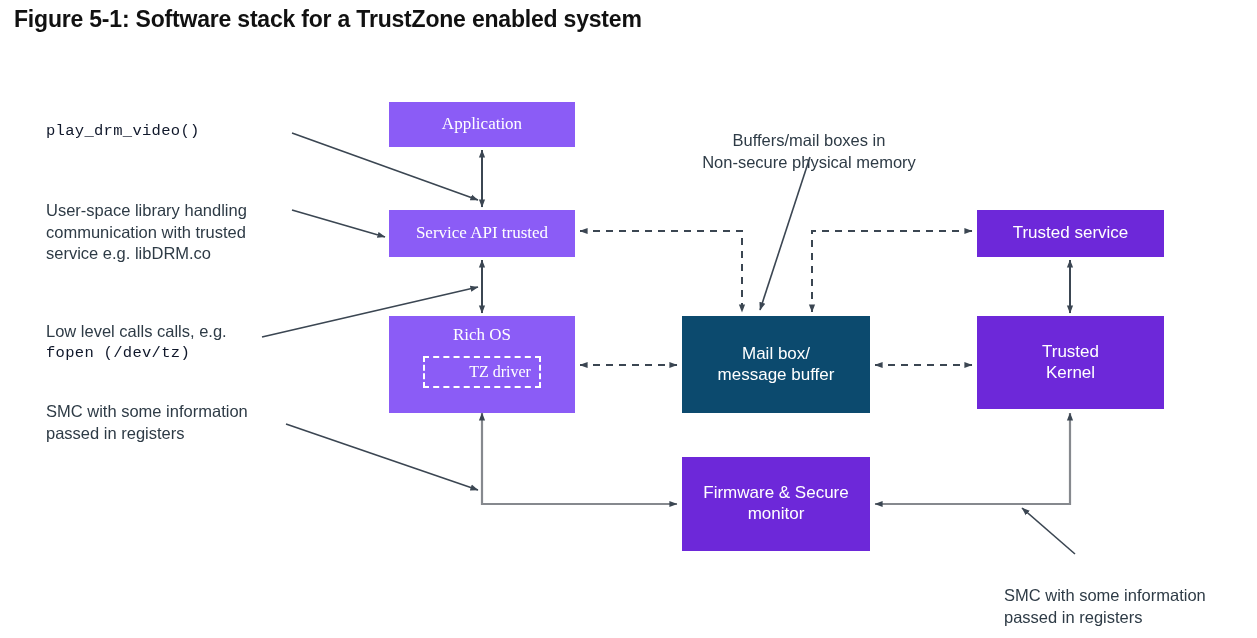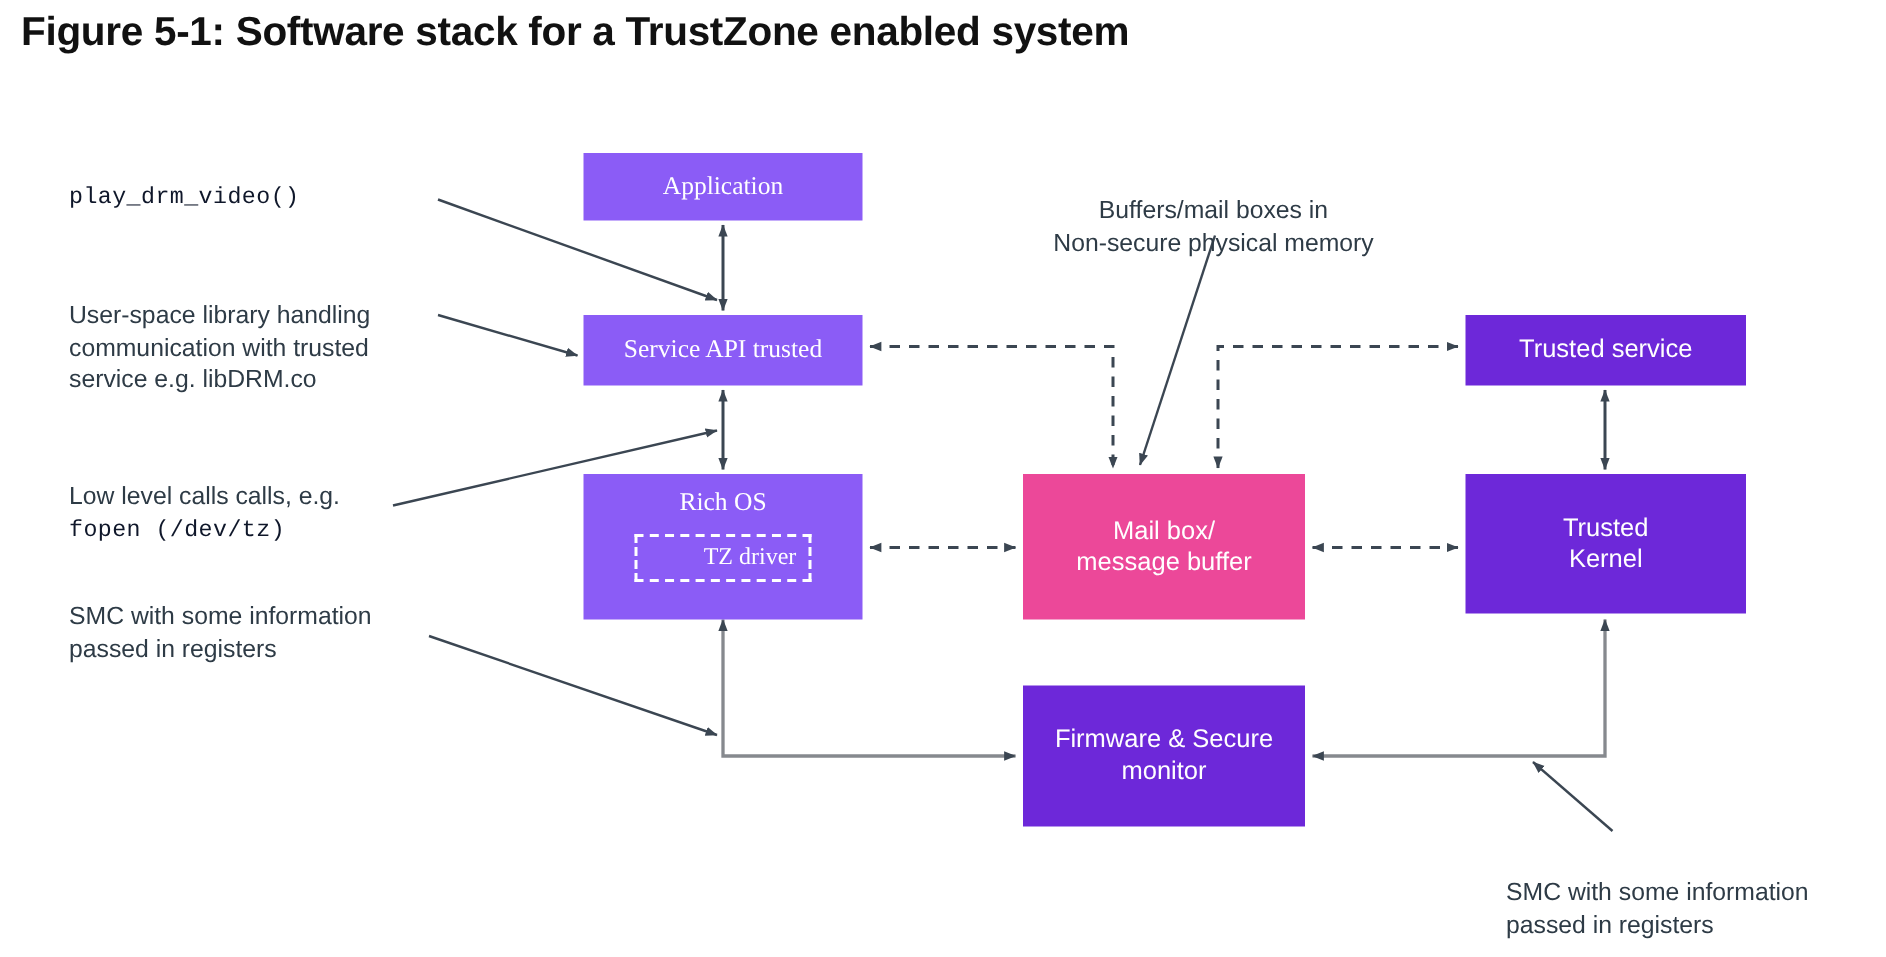--- a/index.html
+++ b/index.html
@@ -1,28 +1,28 @@
 <!DOCTYPE html>
 <html><head>
 <meta charset="utf-8">
 <style>
   html,body{margin:0;padding:0;background:#ffffff;}
   body{width:1257px;height:638px;position:relative;overflow:hidden;
        font-family:"Liberation Sans","DejaVu Sans",sans-serif;color:#2e3b46;}
 
-  #figure-title{position:absolute;left:14px;top:6px;font-size:27px;font-weight:bold;
+  #figure-title{position:absolute;left:14px;top:6px;font-size:23px;font-weight:bold;
                 color:#111111;letter-spacing:-0.2px;white-space:nowrap;}
 
   .svg-layer{position:absolute;left:0;top:0;width:1257px;height:638px;}
 
   .node{position:absolute;box-sizing:border-box;display:flex;align-items:center;
         justify-content:center;text-align:center;color:#ffffff;font-size:17px;
         line-height:1.22;}
   .node.blue{background:#8b5cf6;font-family:Liberation Serif, serif;}
-  .node.slate{background:#ec4899;}
+  .node.slate{background:#0c4a6e;}
   .node.navy{background:#6d28d9;}
 
   .node.richos{flex-direction:column;justify-content:flex-start;padding-top:9px;}
   .subnode{margin-top:10px;border:2px dashed #ffffff;box-sizing:border-box;
            display:flex;align-items:center;justify-content:center;
            width:118px;height:32px;font-size:16px;color:#ffffff;padding-left:36px;}
 
   .note{position:absolute;font-size:16.5px;line-height:1.32;color:#2e3b46;
         white-space:pre-line;}
   .note.center{text-align:center;}

